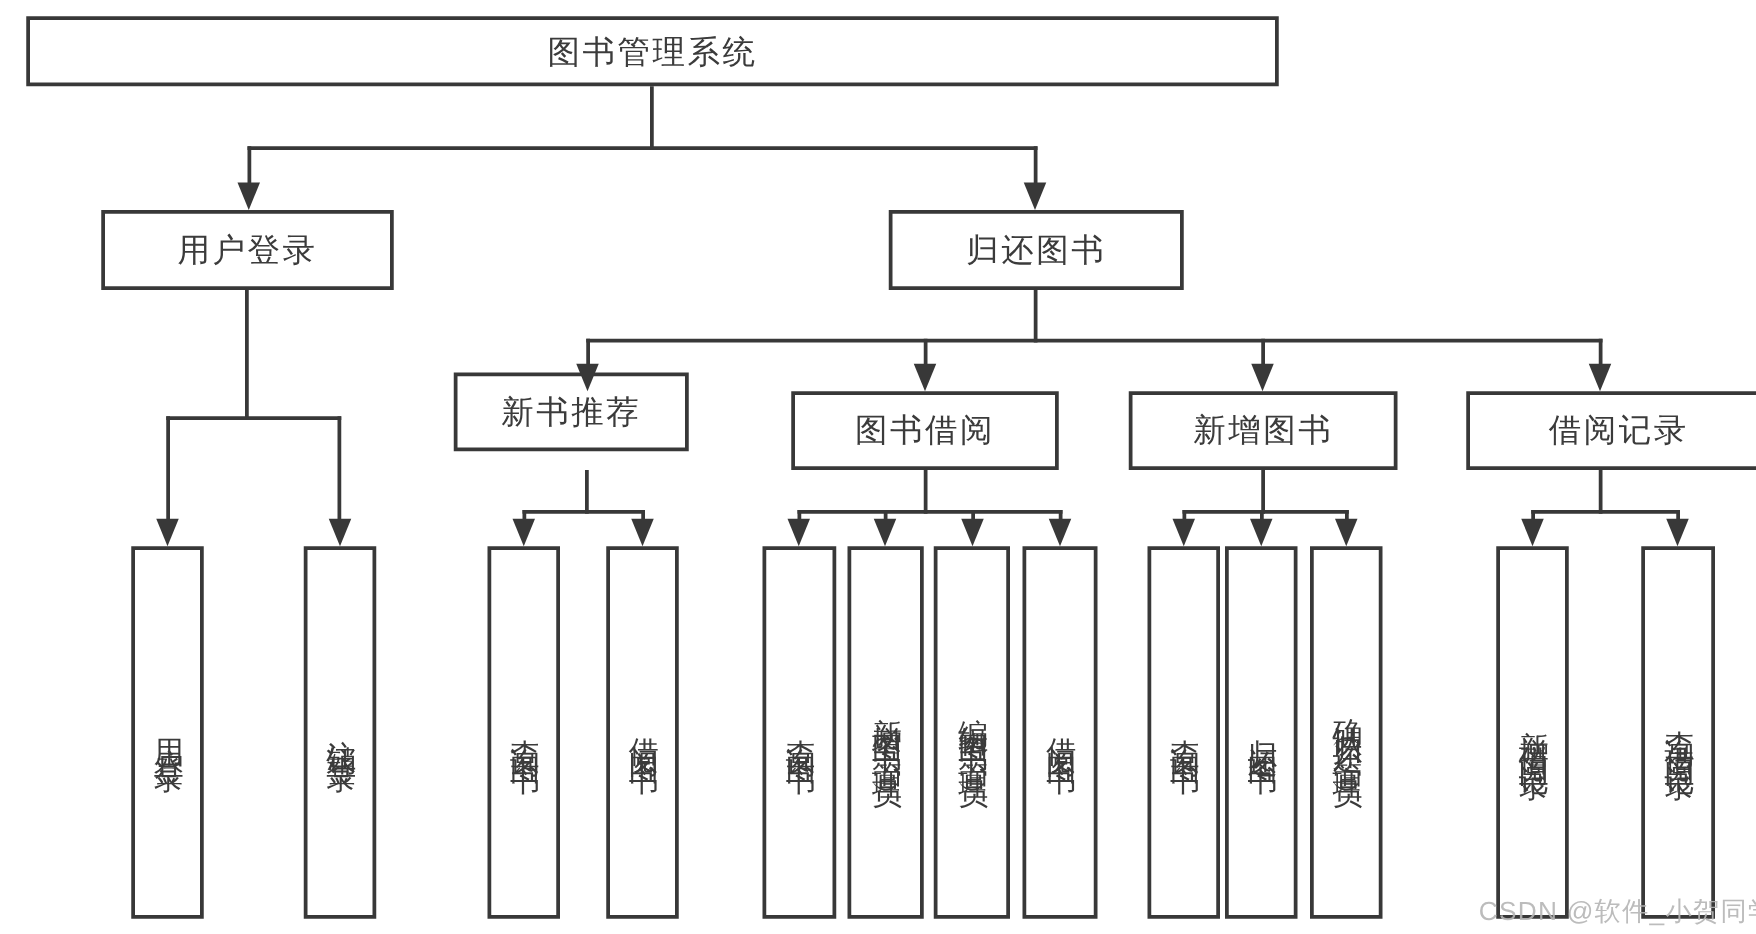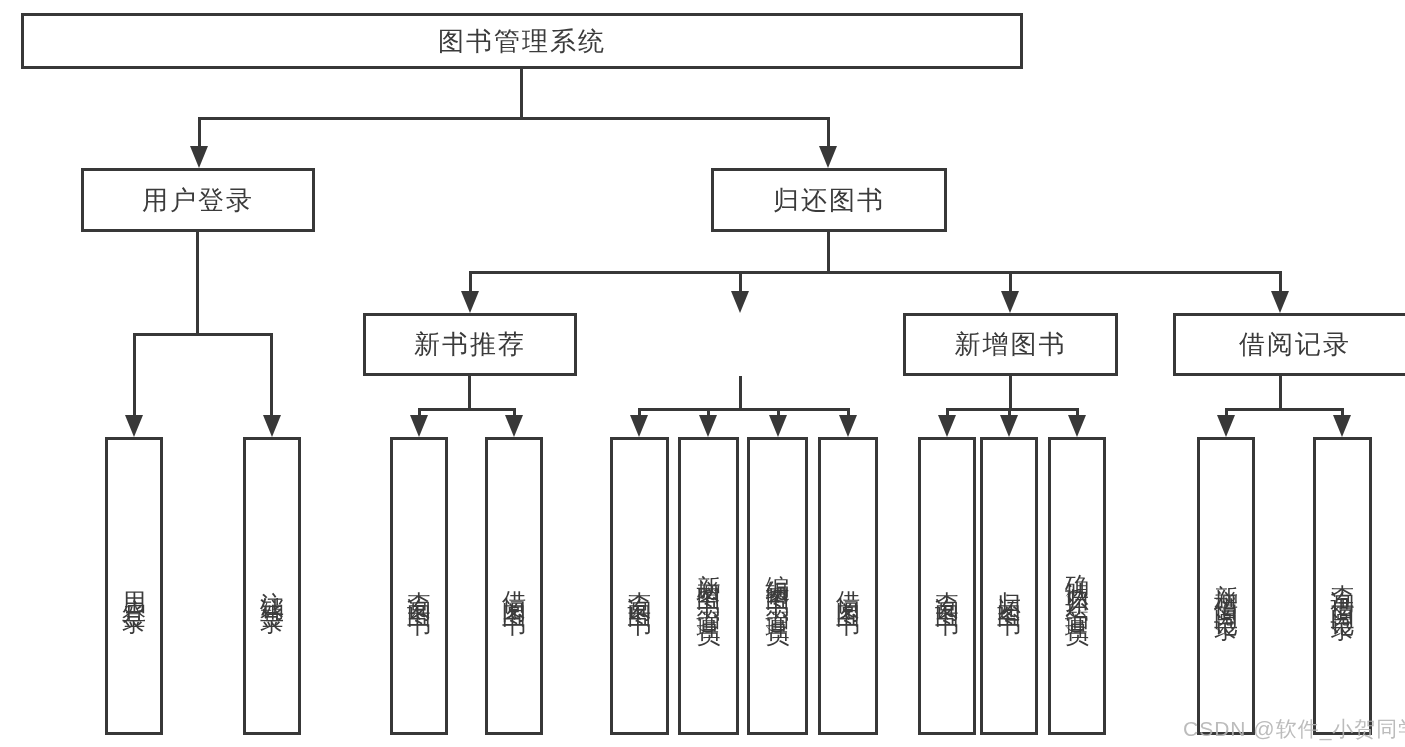--- a/index.html
+++ b/index.html
@@ -75,22 +75,23 @@
 <body>
 
 <div id="diagram">
 
   <div class="box" style="left:21px;top:13px;width:1002px;height:56px">图书管理系统</div>
 
   <div class="box" style="left:81px;top:168px;width:234px;height:64px">用户登录</div>
 
   <div class="box" style="left:711px;top:168px;width:236px;height:64px">归还图书</div>
 
-  <div class="box" style="left:363px;top:313px;width:214px;height:63px">新书推荐</div>
+  <div class="box" style="left:363px;top:298px;width:188px;height:63px">新书推荐</div>
 
+  <div class="box" style="left:633px;top:313px;width:214px;height:63px">图书借阅</div>
 
   <div class="box" style="left:903px;top:313px;width:215px;height:63px">新增图书</div>
 
   <div class="box" style="left:1173px;top:313px;width:244px;height:63px">借阅记录</div>
 
   <div class="leaf" style="left:105px;width:58px">用户登录</div>
 
   <div class="leaf" style="left:243px;width:58px">注销登录</div>
 
   <div class="leaf" style="left:390px;width:58px">查询图书</div>

